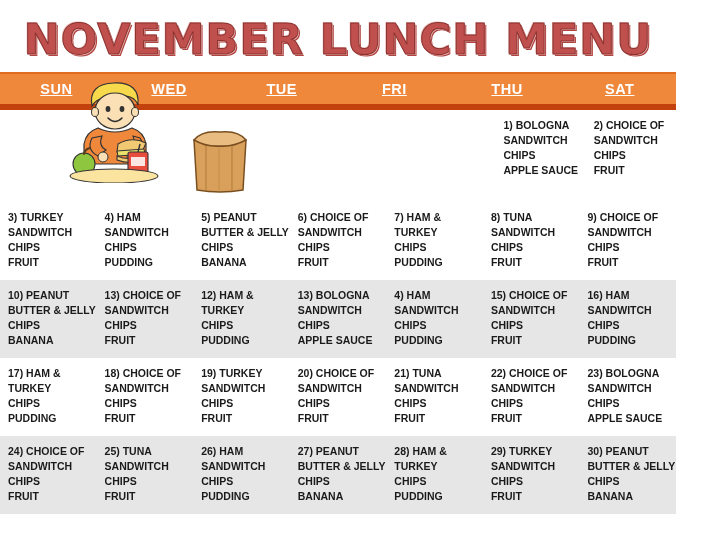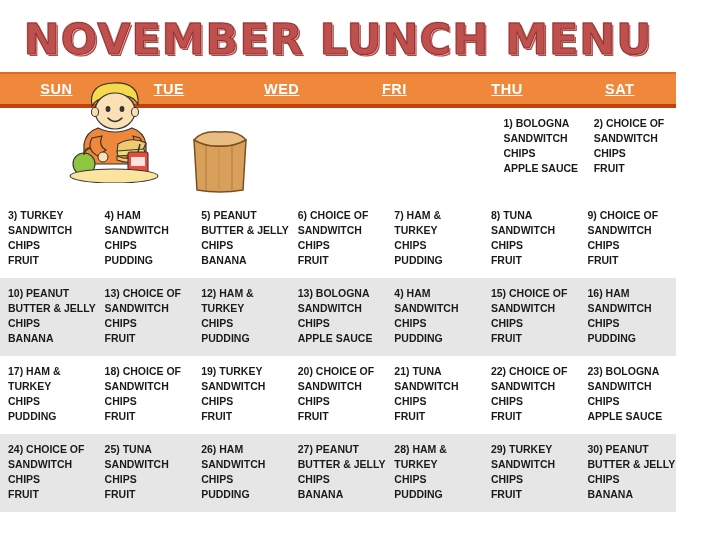--- a/index.html
+++ b/index.html
@@ -40,21 +40,21 @@
        2px 2px 0 #b2433f,
       -1px -1px 0 #e8b9b7;
     -webkit-text-stroke: 1px #8c3330;
     white-space: nowrap;
   }
   
   .header-row {
     display: flex;
     background: #f0883c;
     border-top: 2px solid #e06c1f;
-    border-bottom: 4px solid #c2410c;
+    border-bottom: 6px solid #c2410c;
     height: 30px;
   }
   .header-cell {
     flex: 1 1 0;
     display: flex;
     align-items: center;
     justify-content: center;
     color: #ffffff;
     font-size: 14.5px;
     font-weight: bold;
@@ -103,22 +103,22 @@
 <body>
 
 <div class="page">
 
   <div class="title-wrap">
     <div class="title">NOVEMBER LUNCH MENU</div>
   </div>
 
   <div class="header-row">
     <div class="header-cell">SUN</div>
+    <div class="header-cell">WED</div>
     <div class="header-cell">TUE</div>
-    <div class="header-cell">WED</div>
     <div class="header-cell">FRI</div>
     <div class="header-cell">THU</div>
     <div class="header-cell">SAT</div>
   </div>
 
   <div id="weeks-container">
       <div class="week shade-white first">
         <div class="cell"></div>
         <div class="cell"></div>
         <div class="cell"></div>

